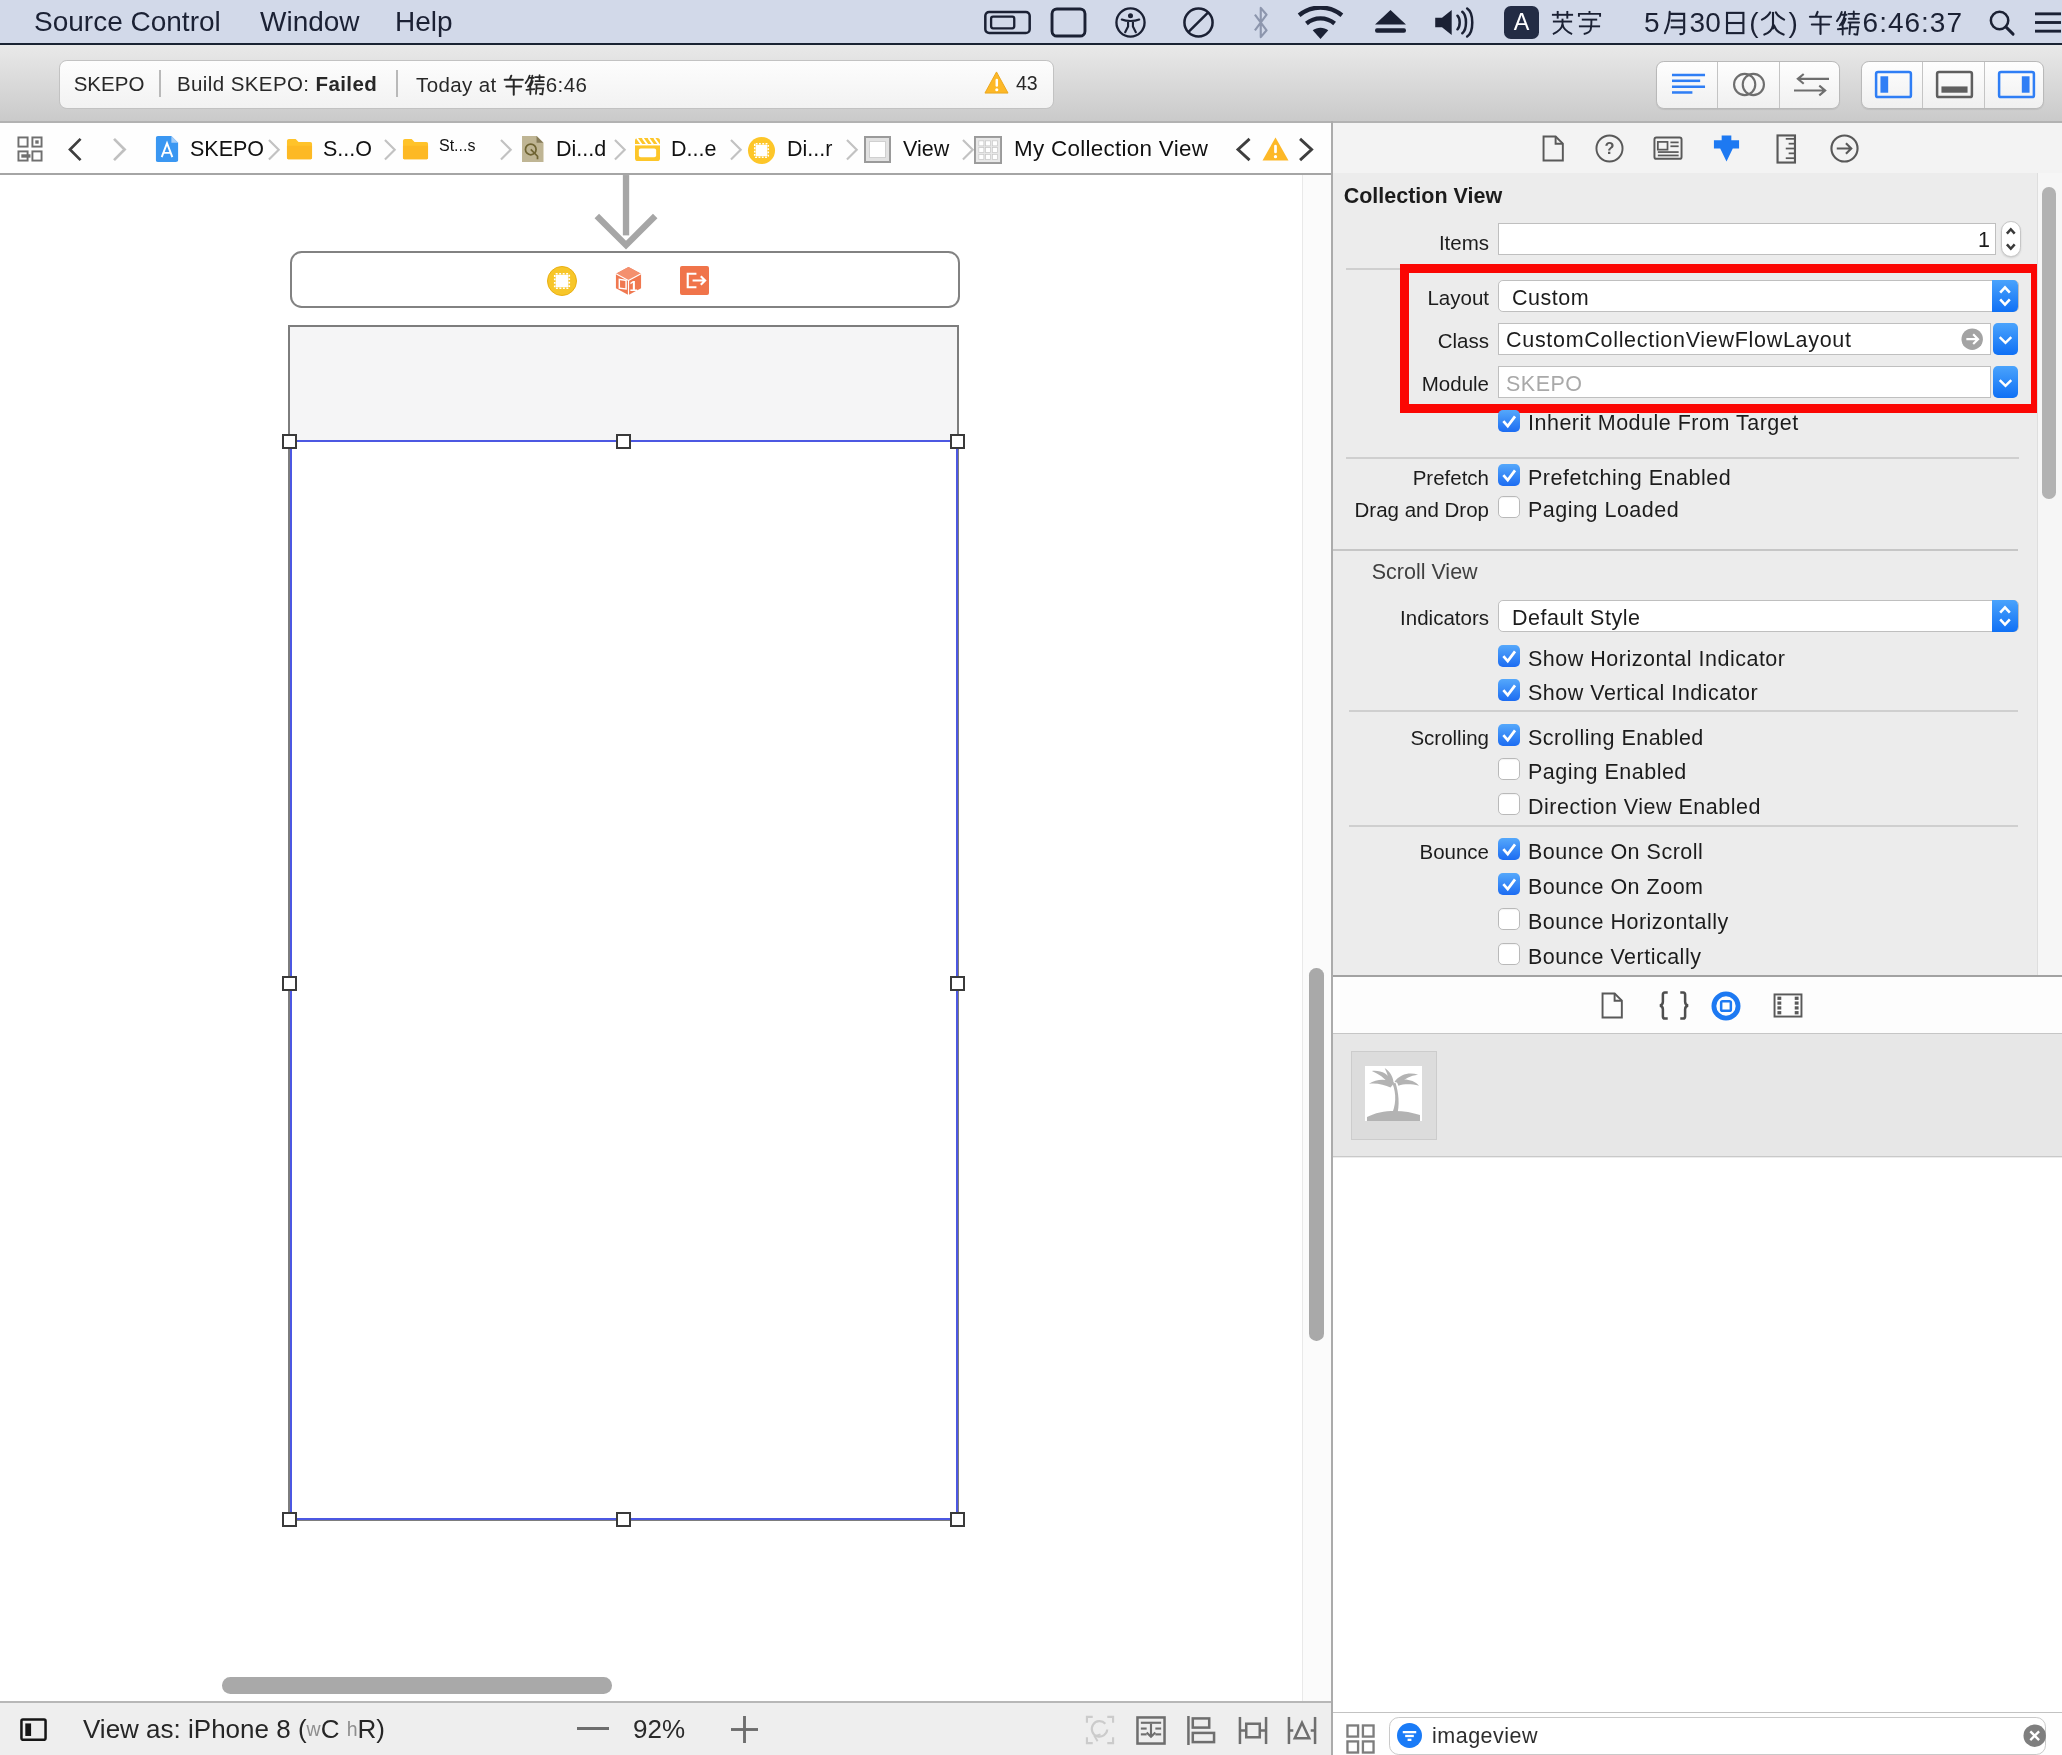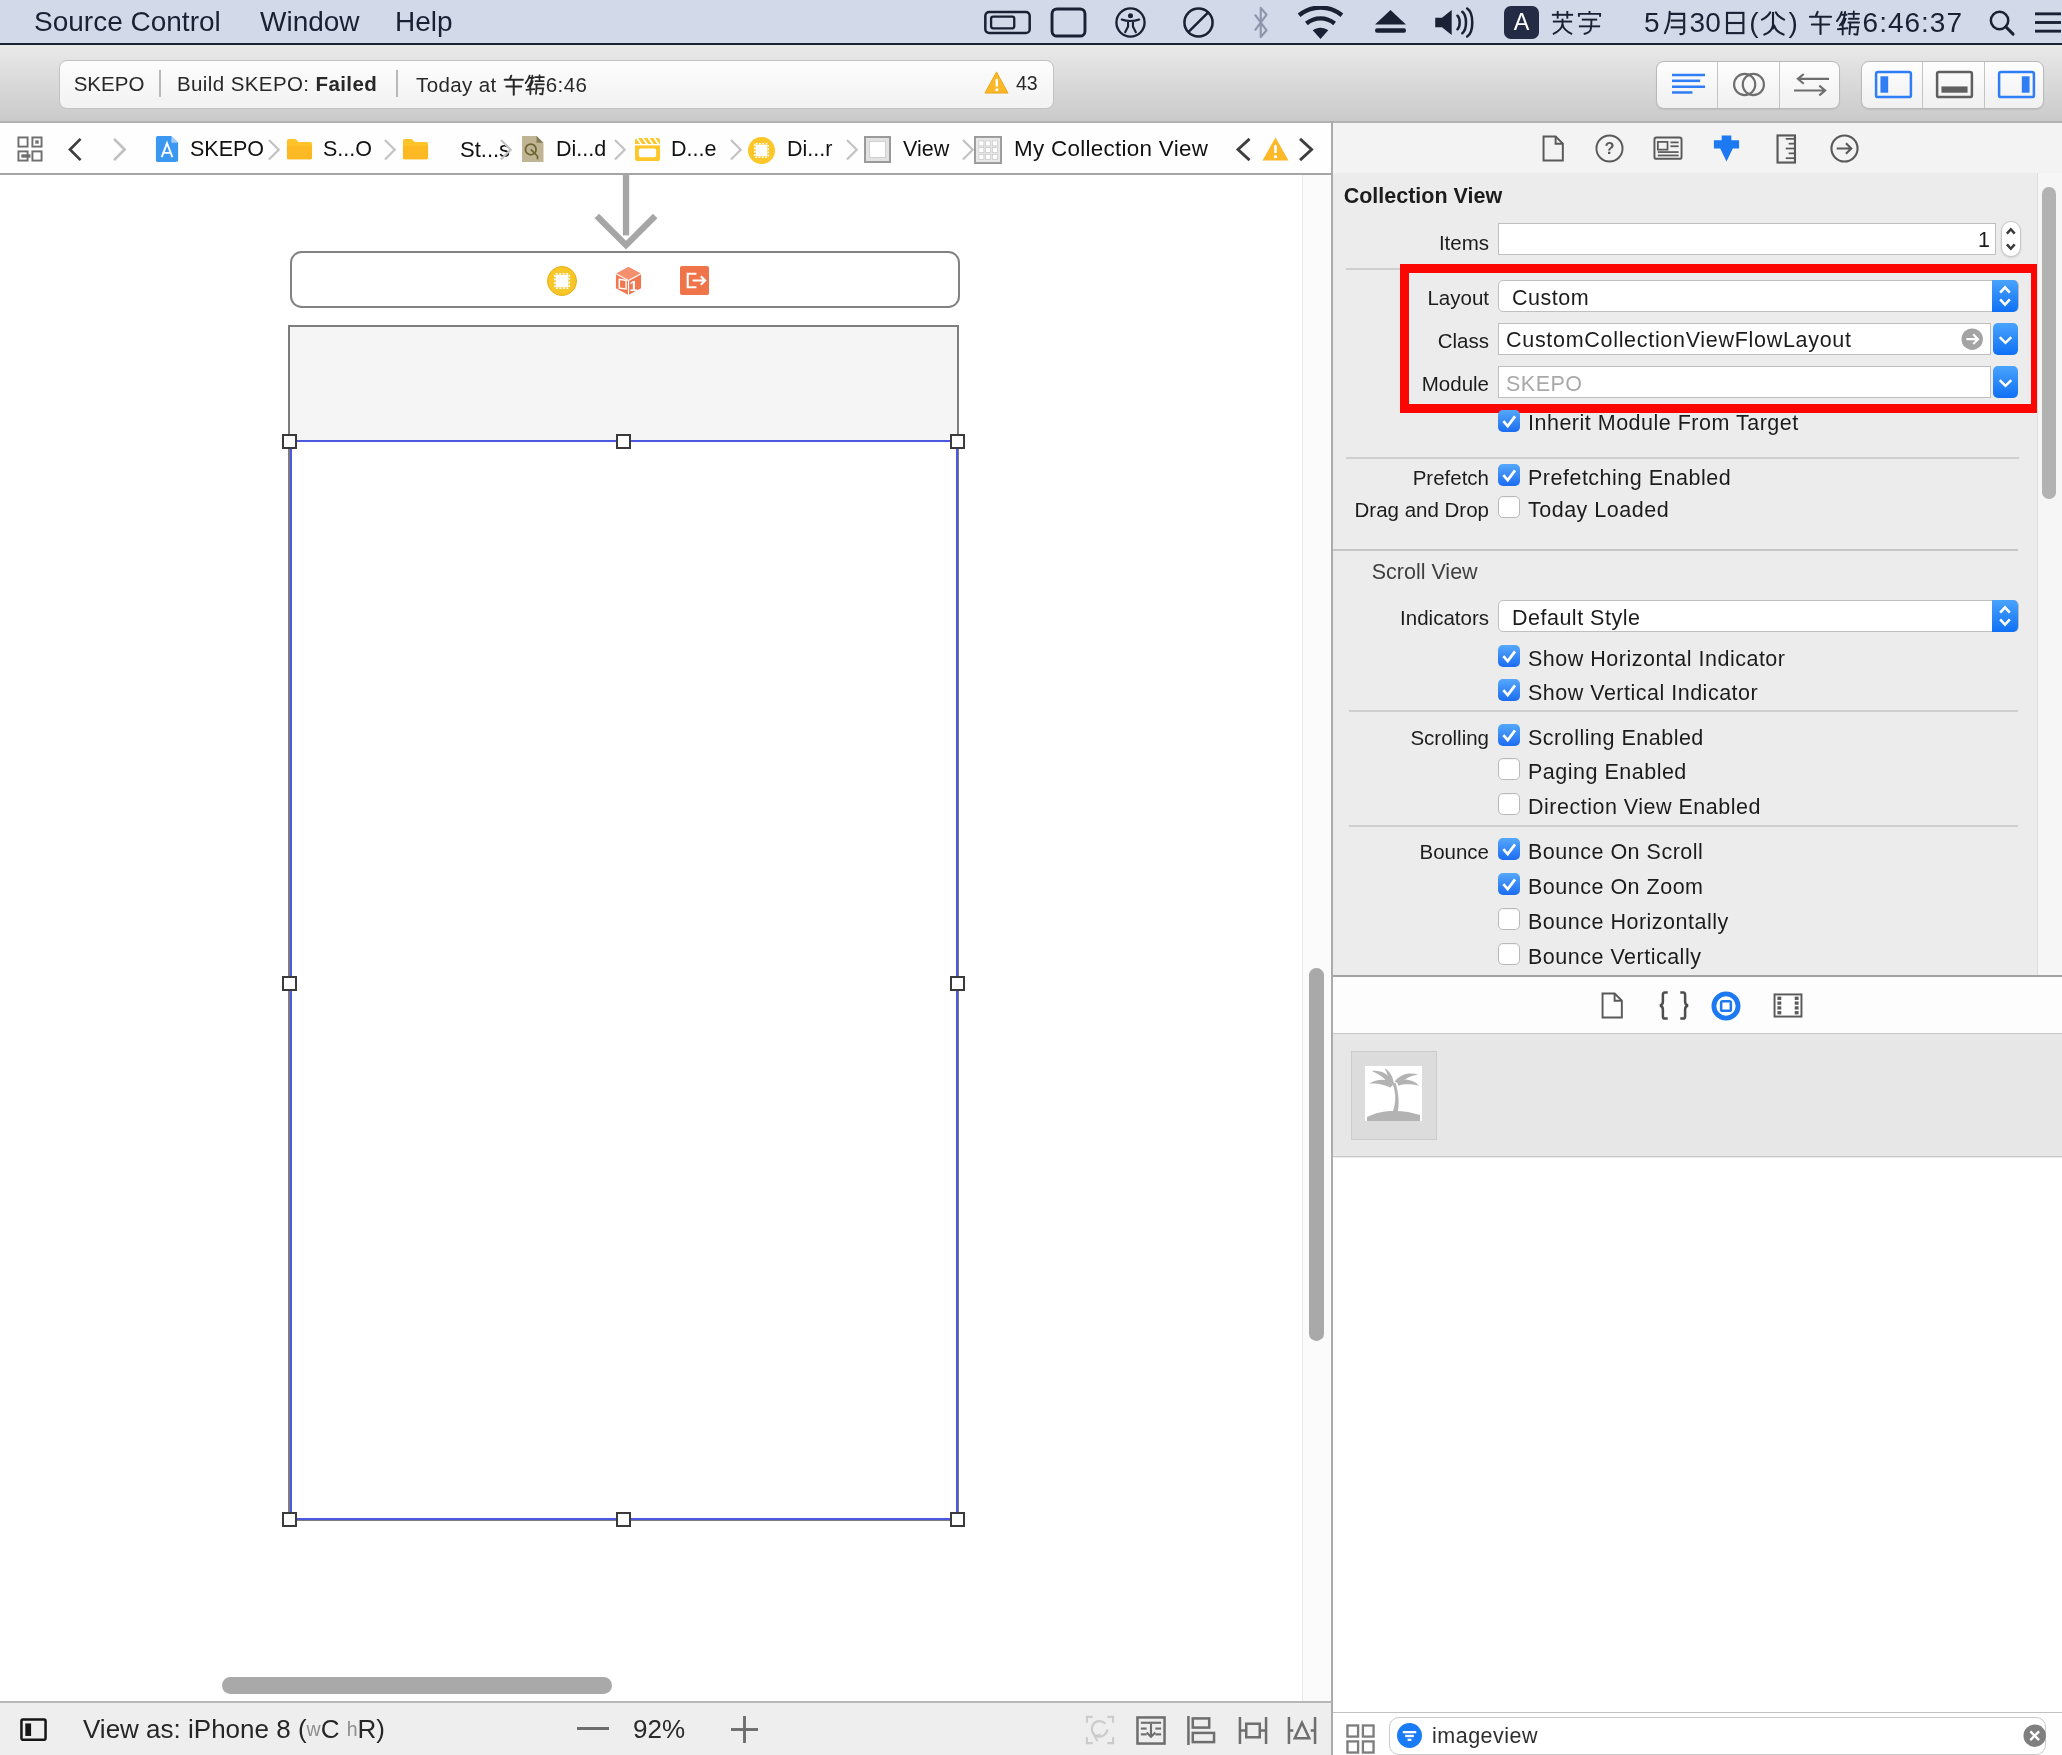--- a/index.html
+++ b/index.html
@@ -210,21 +210,21 @@
     <path d="M1 8 L27 8 L27 20 C27 21.5 26 22 25 22 L3 22 C2 22 1 21.5 1 20 Z" fill="#fdb924"></path>
   </svg>
   <div class="abs" style="left:323px;top:13.7px;font-size:21.5px;color:#111;">S...O</div>
   <svg class="abs" style="left:383px;top:14.6px;" width="13.7" height="23.4" viewBox="0 0 14 24" fill="none" stroke="#c2c2c2" stroke-width="2.2">
       <path d="M2 2 L12 12 L2 22"></path>
     </svg>
   <svg class="abs" style="left:402px;top:14.6px;" width="27" height="22.4" viewBox="0 0 28 23">
     <path d="M1 3 C1 2 2 1 3 1 L10 1 L13 4 L25 4 C26.5 4 27 5 27 6 L27 20 C27 21.5 26 22 25 22 L3 22 C2 22 1 21.5 1 20 Z" fill="#ffc32a"></path>
     <path d="M1 8 L27 8 L27 20 C27 21.5 26 22 25 22 L3 22 C2 22 1 21.5 1 20 Z" fill="#fdb924"></path>
   </svg>
-  <div class="abs" style="left:460px;top:13.7px;font-size:22px;color:#111;">St...s</div>
+  <div class="abs" style="left:439px;top:13.7px;font-size:16px;color:#111;">St...s</div>
   <svg class="abs" style="left:499px;top:14.6px;" width="13.7" height="23.4" viewBox="0 0 14 24" fill="none" stroke="#c2c2c2" stroke-width="2.2">
       <path d="M2 2 L12 12 L2 22"></path>
     </svg>
   <svg class="abs" style="left:521px;top:11.7px;" width="23.4" height="28" viewBox="0 0 24 29">
     <path d="M1 1 L16 1 L23 8 L23 28 L1 28 Z" fill="#b49d55"></path>
     <path d="M1 1 L16 1 L23 8 L23 28 L1 28 Z" fill="#c9c9c9" opacity="0.55"></path>
     <path d="M16 1 L16 8 L23 8 Z" fill="#857b58"></path>
     <circle cx="10" cy="15" r="5.5" fill="none" stroke="#6f6433" stroke-width="1.8"></circle>
     <path d="M10 15 L17 22 L17 25" stroke="#6f6433" stroke-width="1.8" fill="none"></path>
   </svg>
@@ -488,21 +488,21 @@
   <div class="lbl" style="top:293px;">Prefetch</div>
   <div class="cb on" style="left:166px;top:291px;">
     <svg width="22.4" height="22.4" viewBox="0 0 23 23" fill="none" stroke="#fff" stroke-width="2.8">
         <path d="M5.5 11.5 L10 16.5 L17.5 6.5"></path>
       </svg>
   </div>
   <div class="ctext" style="left:196px;top:293px;">Prefetching Enabled</div>
 
   <div class="lbl" style="top:325px;">Drag and Drop</div>
   <div class="cb off" style="left:166px;top:323px;"></div>
-  <div class="ctext" style="left:196px;top:325px;">Today Loaded</div>
+  <div class="ctext" style="left:196px;top:325px;">Paging Loaded</div>
 
   <div class="abs" style="left:1px;top:376px;width:685px;height:2px;background:#c6c6c6;"></div>
 
   <div class="abs" style="left:11.7px;top:387px;font-size:21.5px;font-weight:normal;color:#404040;margin-left:28px;">Scroll View</div>
 
   <div class="lbl" style="top:433px;">Indicators</div>
   <div class="field" style="left:166px;top:427px;width:521px;height:32px;border-radius:4.9px;"></div>
   <div class="ctext" style="left:180px;top:433px;">Default Style</div>
   <div class="abs" style="left:660px;top:427px;width:26px;height:32px;background:linear-gradient(#4aa3fc,#0f70f5);border-radius:0 4.9px 4.9px 0;">
     <svg width="26" height="32" viewBox="0 0 27 33" fill="none" stroke="#fff" stroke-width="2.6">

